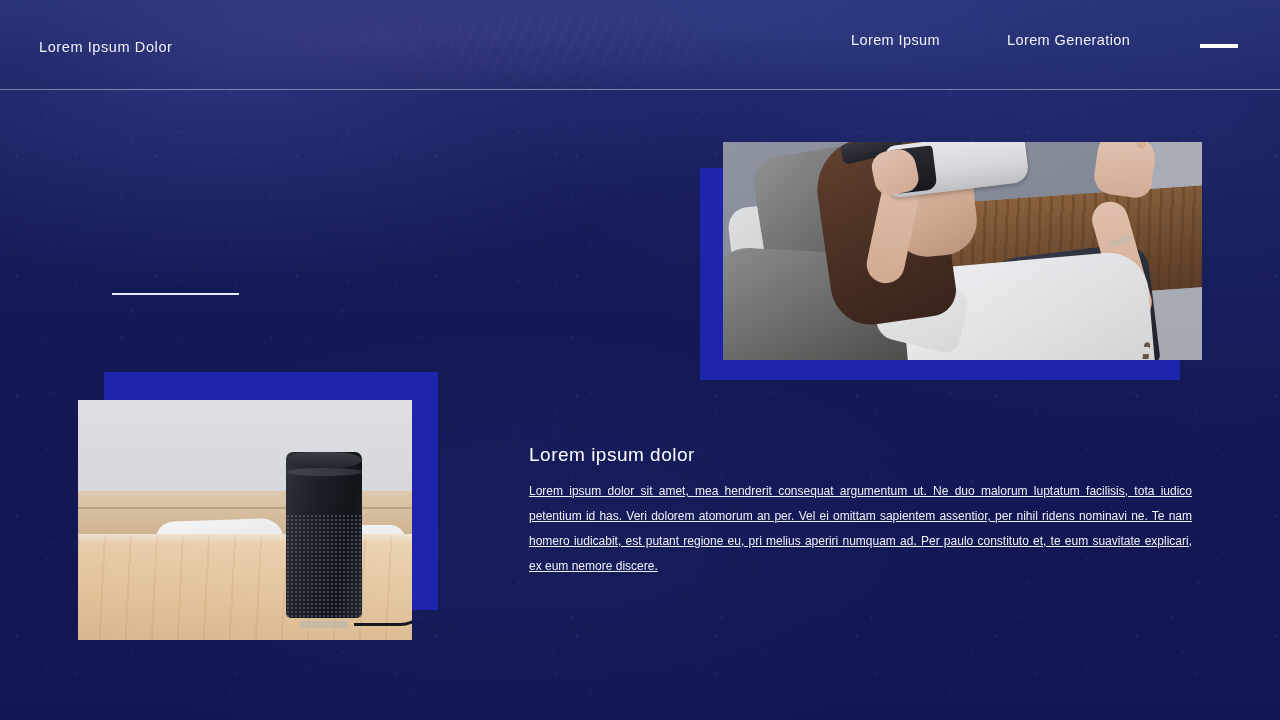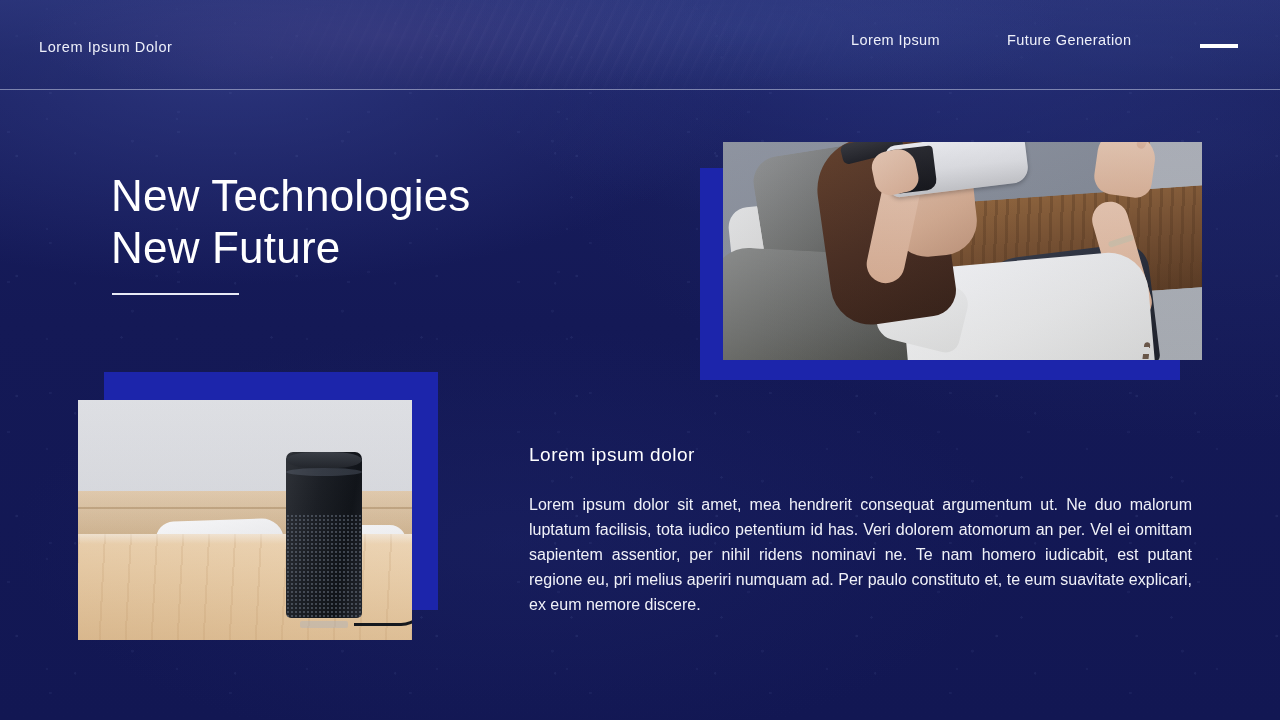--- a/index.html
+++ b/index.html
@@ -165,27 +165,28 @@
     position: absolute;
     left: 529px; top: 444px;
     font-size: 19px;
     font-weight: 400;
     letter-spacing: 0.5px;
     color: #ffffff;
     white-space: nowrap;
   }
   .copy-paragraph {
     position: absolute;
-    left: 529px; top: 492px;
+    left: 529px; top: 479px;
     width: 663px;
-    font-size: 16px;
+    font-size: 12px;
     line-height: 25px;
     color: #f0f1f8;
     text-align: justify;
     text-justify: inter-word;
+    text-decoration: underline;
   }
 
   
 
   
   .vr-wall {
     position: absolute; inset: 0;
     background: linear-gradient(160deg, #9ba0a8 0%, #8d939c 45%, #868d97 100%);
   }
   .vr-rightwall {
@@ -434,27 +435,25 @@
 <div class="slide">
 
   <div class="bg-base"></div>
   <div class="bg-speckle"></div>
   <div class="bg-header-wash"></div>
   <div class="bg-header-streaks"></div>
 
   <div class="header">
     <div class="brand">Lorem Ipsum Dolor</div>
     <div class="nav-item nav-lorem">Lorem Ipsum</div>
-    <div class="nav-item nav-future">Future Generation</div>
+    <div class="nav-item nav-future">Lorem Generation</div>
     <div class="menu-bar"></div>
     <div class="header-divider"></div>
   </div>
 
-  <div class="hero-title">New Technologies
-New Future</div>
   <div class="hero-rule"></div>
 
   <div class="vr-accent"></div>
   <div class="vr-photo">
     <div class="vr-wall"></div>
     <div class="vr-rightwall"></div>
     <div class="vr-rightframe"></div>
     <div class="vr-headboard"></div>
     <div class="vr-pillow-back"></div>
     <div class="vr-pillow-grey"></div>

